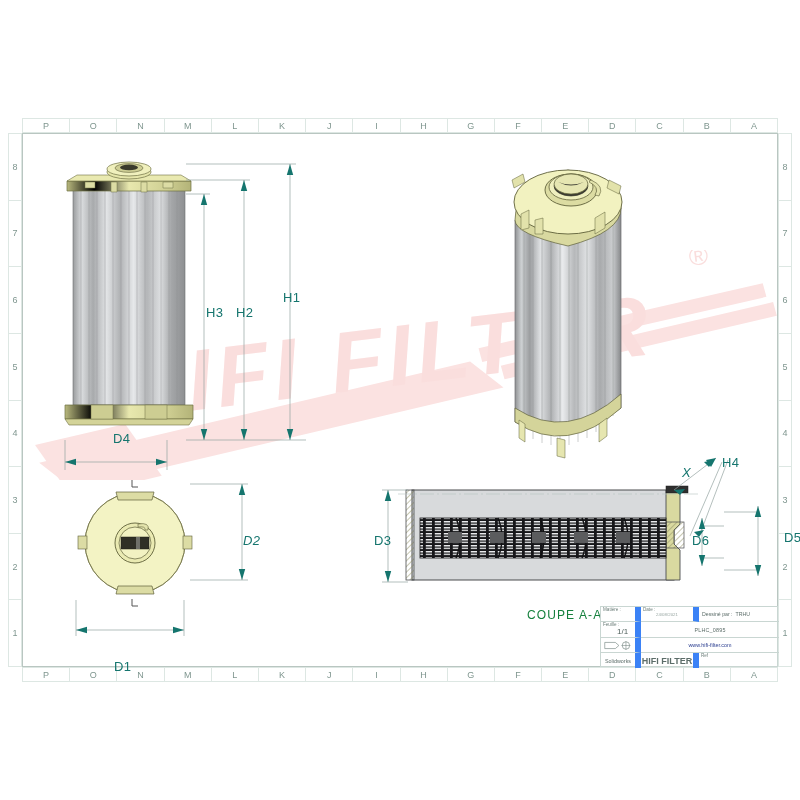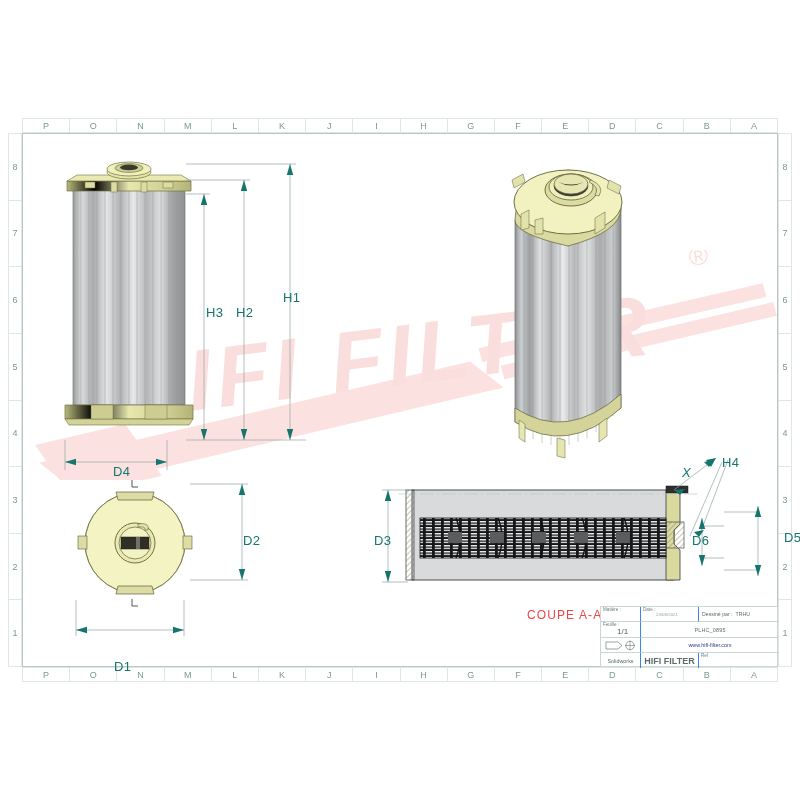--- a/index.html
+++ b/index.html
@@ -26,28 +26,28 @@
 
   
   #watermark{position:absolute;left:0;top:250px;width:800px;height:230px;
              pointer-events:none;z-index:5;}
 
   
   .dim{position:absolute;font-size:13px;color:#15756e;letter-spacing:.3px;z-index:8;}
   .dim.it{font-style:italic;}
 
   
-  .coupe{position:absolute;font-size:12px;color:#ef4444;letter-spacing:1.1px;z-index:8;}
+  .coupe{position:absolute;font-size:12px;color:#15803d;letter-spacing:1.1px;z-index:8;}
 
   
   #titleblock{position:absolute;left:600px;top:606px;width:178px;height:61px;
               border:1px solid #c9d6d2;box-sizing:border-box;background:#fff;z-index:12;
               display:grid;grid-template-columns:40px 58px 80px;
               grid-template-rows:15px 16px 15px 15px;}
-  #titleblock > div{border-right:1px solid #3b82f6;border-bottom:1px solid #c9d6d2;
+  #titleblock > div{border-right:6px solid #3b82f6;border-bottom:1px solid #c9d6d2;
                     box-sizing:border-box;font-size:5.4px;color:#5c6d69;
                     padding:1px 2px;overflow:hidden;white-space:nowrap;position:relative;}
   .tb-red{color:#e8190f;}
   .tb-big{font-size:11px;letter-spacing:.2px;}
   .tb-mid{font-size:9px;}
   .tb-c{display:flex;align-items:center;justify-content:center;}
   .tb-l{display:flex;align-items:center;}
   .tb-lab{position:absolute;left:2px;top:0px;font-size:4.6px;color:#6f807c;}
   .span2{grid-column:span 2;}
   .nobr{border-right:none !important;}
@@ -220,21 +220,21 @@
     <g stroke="#93a3a0" stroke-width="0.7" fill="none">
       <line x1="10" y1="22" x2="112" y2="22"></line>
       <line x1="10" y1="0" x2="10" y2="30"></line>
       <line x1="112" y1="0" x2="112" y2="30"></line>
     </g>
     <g fill="#15756e">
       <path d="M10,22 l11,-3.2 v6.4 Z"></path>
       <path d="M112,22 l-11,-3.2 v6.4 Z"></path>
     </g>
   </svg>
-  <span class="dim" style="left:113px;top:464px;">D4</span>
+  <span class="dim" style="left:113px;top:431px;">D4</span>
 
   <svg class="vw" style="left:70px;top:478px;" width="130" height="130" viewBox="0 0 130 130">
 
     <circle cx="65" cy="65" r="50" fill="#f3f3c4" stroke="#5f6039" stroke-width="1"></circle>
     <circle cx="65" cy="65" r="50" fill="none" stroke="#9a9b6a" stroke-width="0.5"></circle>
 
     <path d="M46,14 L84,14 L82,22 L48,22 Z" fill="#dcdca4" stroke="#5f6039" stroke-width="0.7"></path>
     <path d="M48,108 L82,108 L84,116 L46,116 Z" fill="#dcdca4" stroke="#5f6039" stroke-width="0.7"></path>
 
     <rect x="8" y="58" width="9" height="13" fill="#dcdca4" stroke="#5f6039" stroke-width="0.6"></rect>
@@ -255,21 +255,21 @@
     <g stroke="#93a3a0" stroke-width="0.7" fill="none">
       <line x1="52" y1="14" x2="52" y2="110"></line>
       <line x1="0" y1="14" x2="58" y2="14"></line>
       <line x1="0" y1="110" x2="58" y2="110"></line>
     </g>
     <g fill="#15756e">
       <path d="M52,14 l-3.2,11 h6.4 Z"></path>
       <path d="M52,110 l-3.2,-11 h6.4 Z"></path>
     </g>
   </svg>
-  <span class="dim" style="left:243px;top:533px;">D2</span>
+  <span class="dim" style="left:243px;top:533px;font-style:italic;">D2</span>
 
   <svg class="vw" style="left:62px;top:600px;" width="190" height="40" viewBox="0 0 190 40">
     <g stroke="#93a3a0" stroke-width="0.7" fill="none">
       <line x1="14" y1="30" x2="122" y2="30"></line>
       <line x1="14" y1="0" x2="14" y2="36"></line>
       <line x1="122" y1="0" x2="122" y2="36"></line>
     </g>
     <g fill="#15756e">
       <path d="M14,30 l11,-3.2 v6.4 Z"></path>
       <path d="M122,30 l-11,-3.2 v6.4 Z"></path>

